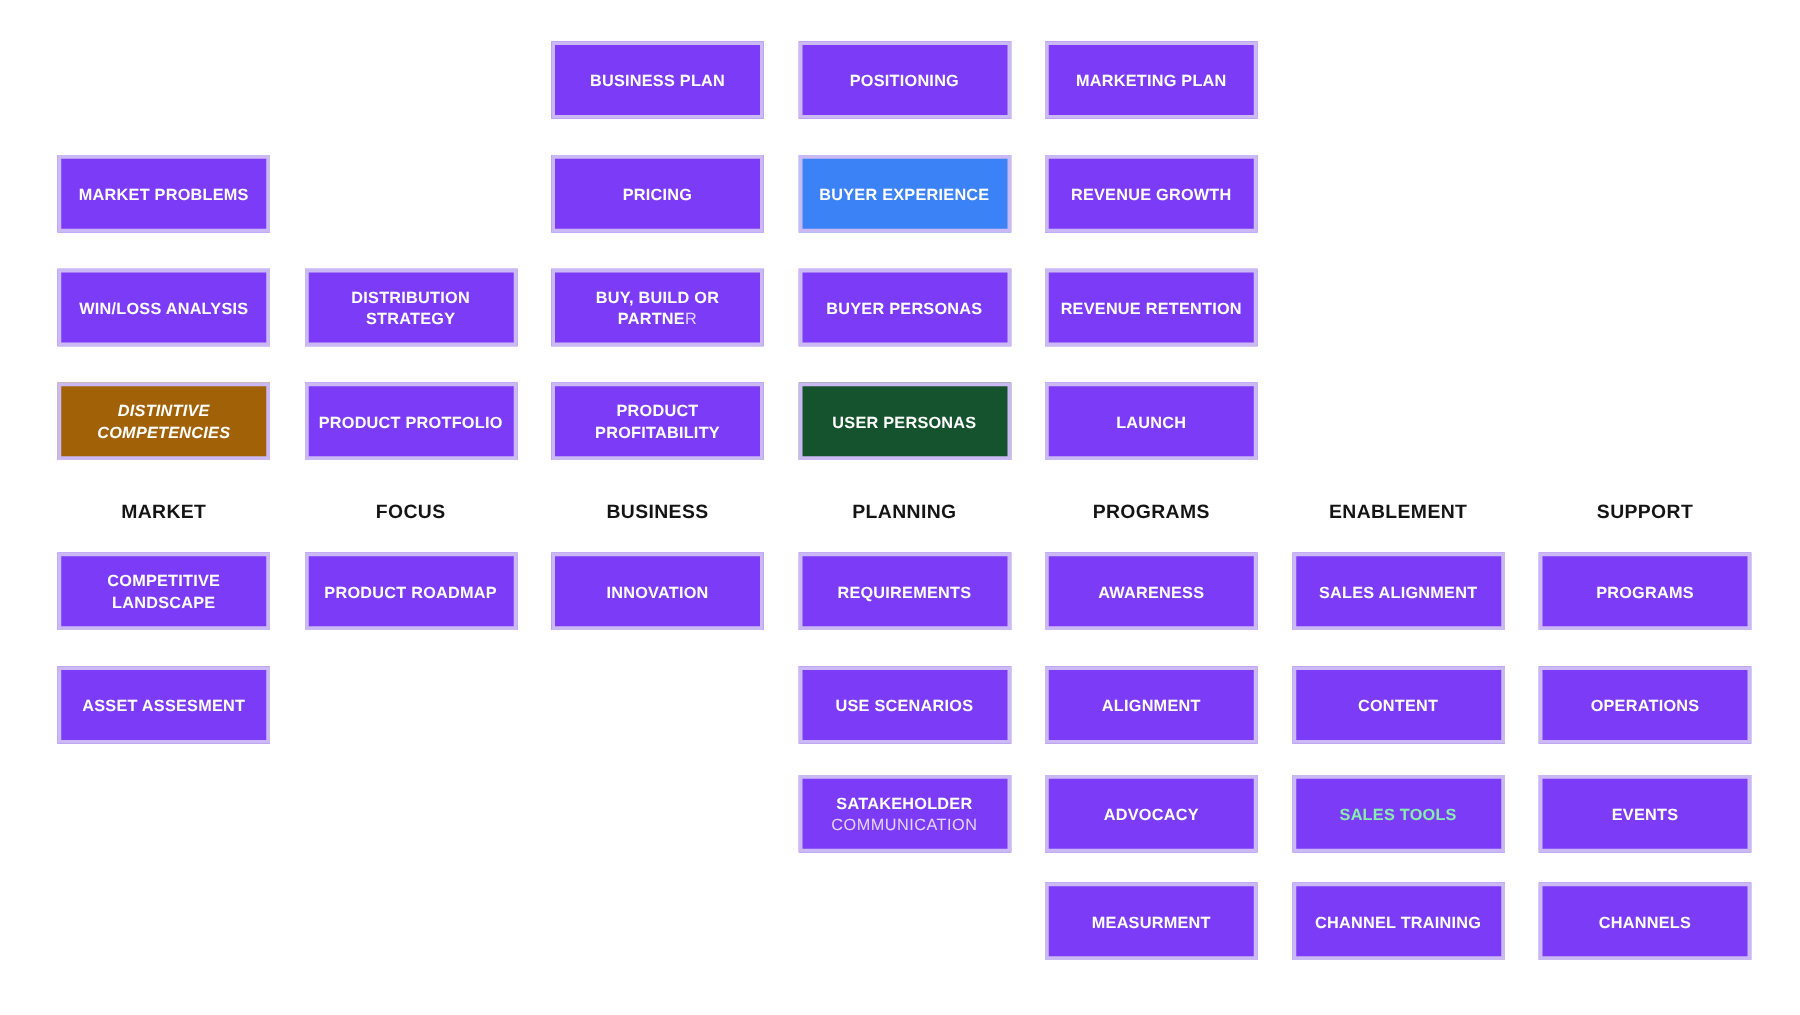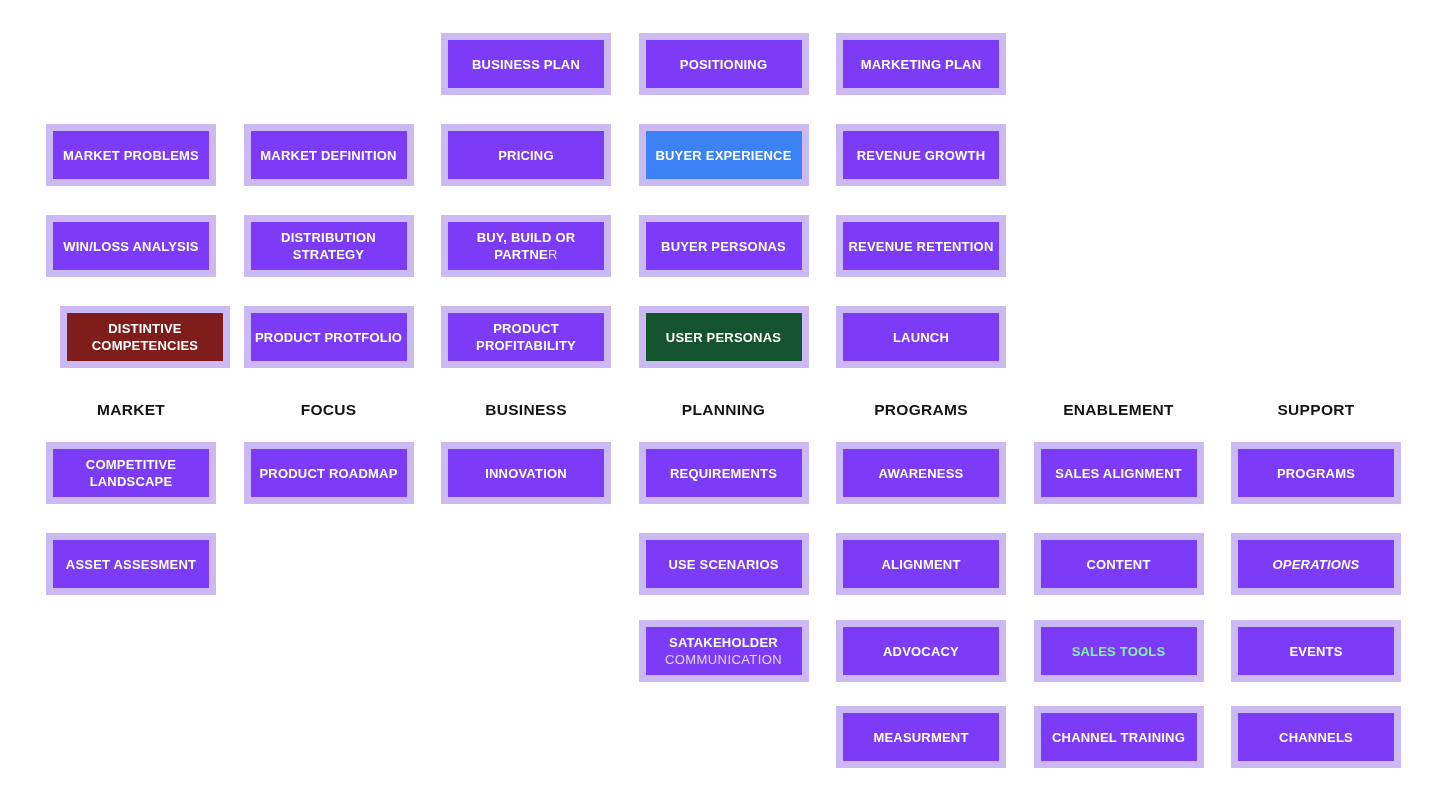--- a/index.html
+++ b/index.html
@@ -5,21 +5,21 @@
   html,body{margin:0;padding:0;}
   body{
     width:1440px;height:812px;background:#ffffff;
     font-family:"Liberation Sans",sans-serif;
     overflow:hidden;
   }
   #board{position:relative;width:1440px;height:812px;}
   .box{
     position:absolute;width:170px;height:62px;box-sizing:border-box;
     display:flex;align-items:center;justify-content:center;
-    border:7px solid #0ea5e9;
+    border:3px solid #0ea5e9;
   }
   .box-text{
     width:100%;padding:0 1px;text-align:center;white-space:pre-line;
     font-weight:700;font-size:13px;line-height:17px;letter-spacing:.2px;
     color:#ffffff;
   }
   .box-text .light{
     font-weight:400;color:rgba(255,255,255,.78);letter-spacing:.4px;
   }
   .col-header{
@@ -32,35 +32,32 @@
 <body>
 
 <main id="board">
     <div class="col-header" style="left: 46px; color: rgb(20, 20, 20);">MARKET</div>
     <div class="box" style="left: 46px; top: 124px; background: rgb(124, 59, 247); border-color: rgb(203, 185, 244);">
       <div class="box-text" style="color: rgb(255, 255, 255);"><span>MARKET PROBLEMS</span></div>
     </div>
     <div class="box" style="left: 46px; top: 215px; background: rgb(124, 59, 247); border-color: rgb(203, 185, 244);">
       <div class="box-text" style="color: rgb(255, 255, 255);"><span>WIN/LOSS ANALYSIS</span></div>
     </div>
-    <div class="box" style="left: 60px; top: 306px; background: #7f1d1d; border-color: rgb(203, 185, 244);">
+    <div class="box" style="left: 46px; top: 306px; background: #a16207; border-color: rgb(203, 185, 244); font-style: italic;">
       <div class="box-text" style="color: rgb(255, 255, 255);"><span>DISTINTIVE
 COMPETENCIES</span></div>
     </div>
     <div class="box" style="left: 46px; top: 442px; background: rgb(124, 59, 247); border-color: rgb(203, 185, 244);">
       <div class="box-text" style="color: rgb(255, 255, 255);"><span>COMPETITIVE
 LANDSCAPE</span></div>
     </div>
     <div class="box" style="left: 46px; top: 533px; background: rgb(124, 59, 247); border-color: rgb(203, 185, 244);">
       <div class="box-text" style="color: rgb(255, 255, 255);"><span>ASSET ASSESMENT</span></div>
     </div>
     <div class="col-header" style="left: 243.5px; color: rgb(20, 20, 20);">FOCUS</div>
-    <div class="box" style="left: 243.5px; top: 124px; background: rgb(124, 59, 247); border-color: rgb(203, 185, 244);">
-      <div class="box-text" style="color: rgb(255, 255, 255);"><span>MARKET DEFINITION</span></div>
-    </div>
     <div class="box" style="left: 243.5px; top: 215px; background: rgb(124, 59, 247); border-color: rgb(203, 185, 244);">
       <div class="box-text" style="color: rgb(255, 255, 255);"><span>DISTRIBUTION
 STRATEGY</span></div>
     </div>
     <div class="box" style="left: 243.5px; top: 306px; background: rgb(124, 59, 247); border-color: rgb(203, 185, 244);">
       <div class="box-text" style="color: rgb(255, 255, 255);"><span>PRODUCT PROTFOLIO</span></div>
     </div>
     <div class="box" style="left: 243.5px; top: 442px; background: rgb(124, 59, 247); border-color: rgb(203, 185, 244);">
       <div class="box-text" style="color: rgb(255, 255, 255);"><span>PRODUCT ROADMAP</span></div>
     </div>
@@ -140,21 +137,21 @@
       <div class="box-text" style="color: #86efac;"><span>SALES TOOLS</span></div>
     </div>
     <div class="box" style="left: 1033.5px; top: 706px; background: rgb(124, 59, 247); border-color: rgb(203, 185, 244);">
       <div class="box-text" style="color: rgb(255, 255, 255);"><span>CHANNEL TRAINING</span></div>
     </div>
     <div class="col-header" style="left: 1231px; color: rgb(20, 20, 20);">SUPPORT</div>
     <div class="box" style="left: 1231px; top: 442px; background: rgb(124, 59, 247); border-color: rgb(203, 185, 244);">
       <div class="box-text" style="color: rgb(255, 255, 255);"><span>PROGRAMS</span></div>
     </div>
     <div class="box" style="left: 1231px; top: 533px; background: rgb(124, 59, 247); border-color: rgb(203, 185, 244);">
-      <div class="box-text" style="color: rgb(255, 255, 255); font-style: italic;"><span>OPERATIONS</span></div>
+      <div class="box-text" style="color: rgb(255, 255, 255);"><span>OPERATIONS</span></div>
     </div>
     <div class="box" style="left: 1231px; top: 620px; background: rgb(124, 59, 247); border-color: rgb(203, 185, 244);">
       <div class="box-text" style="color: rgb(255, 255, 255);"><span>EVENTS</span></div>
     </div>
     <div class="box" style="left: 1231px; top: 706px; background: rgb(124, 59, 247); border-color: rgb(203, 185, 244);">
       <div class="box-text" style="color: rgb(255, 255, 255);"><span>CHANNELS</span></div>
     </div>
   </main>
 
 </body></html>

